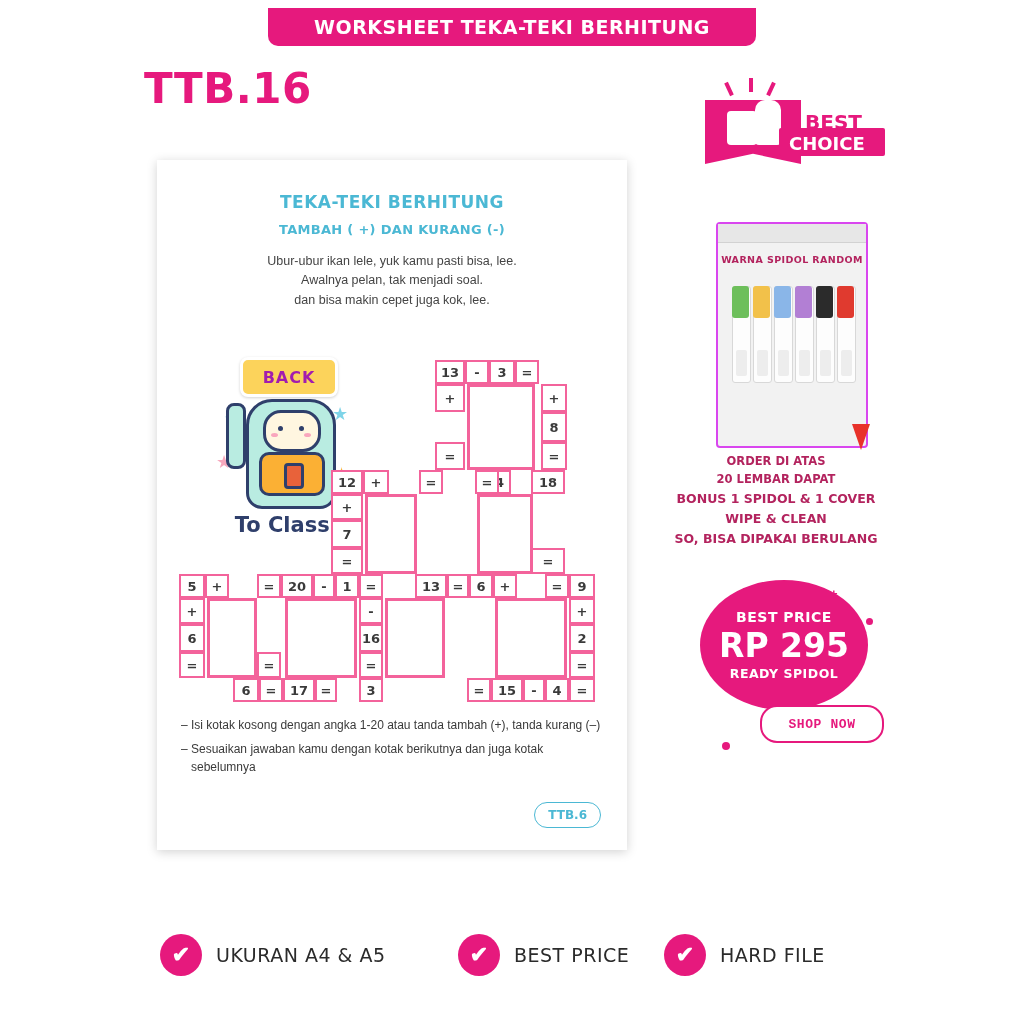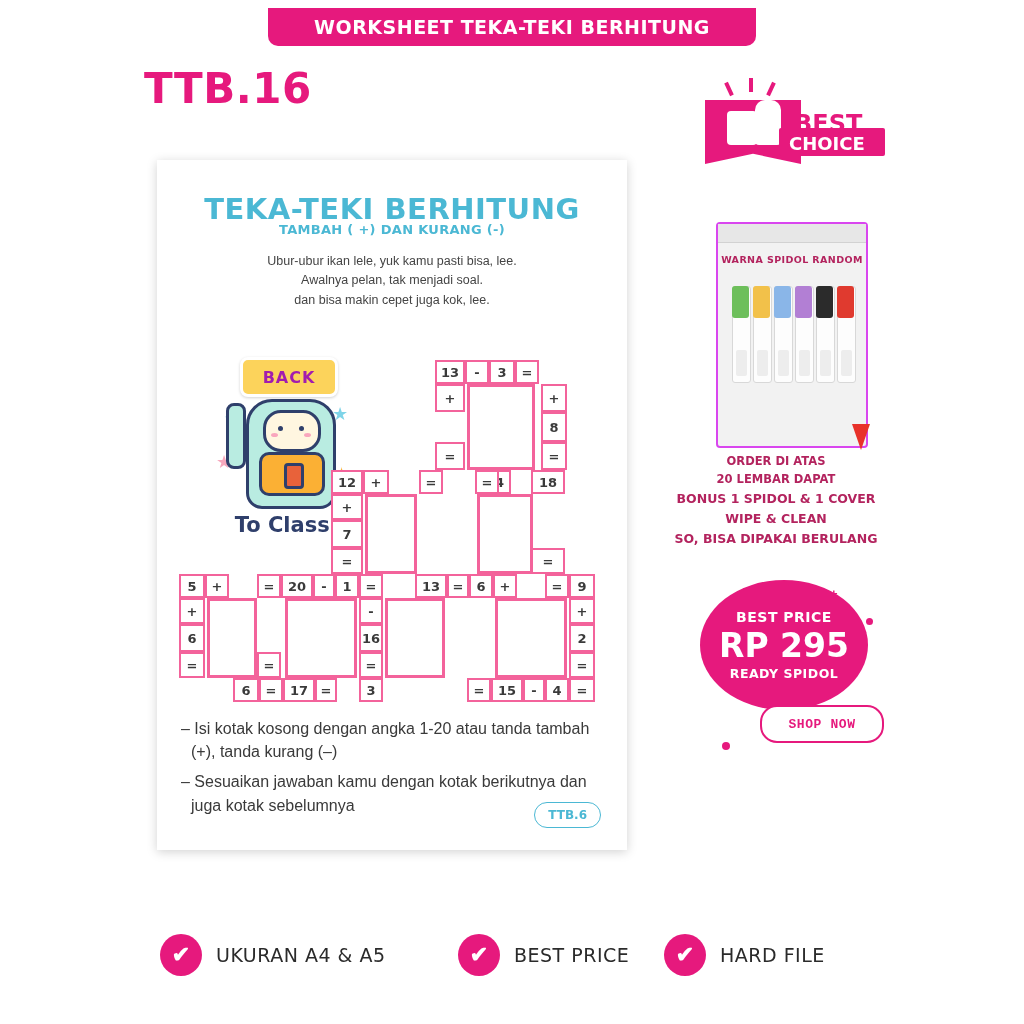--- a/index.html
+++ b/index.html
@@ -25,21 +25,21 @@
     color:#e6197d;font-size:42px;font-weight:bold;letter-spacing:.5px;
     font-family:"DejaVu Sans",sans-serif;
   }
   
   .sheet{
     position:absolute;left:157px;top:160px;width:470px;height:690px;
     background:#fff;box-shadow:0 2px 10px rgba(0,0,0,.18);
   }
   .ws-title{
     position:absolute;top:32px;left:0;width:100%;text-align:center;
-    color:#4bb8d4;font-size:29px;font-weight:bold;letter-spacing:.5px;
+    color:#4bb8d4;font-size:17px;font-weight:bold;letter-spacing:.5px;
     font-family:"DejaVu Sans",sans-serif;
   }
   .ws-sub{
     position:absolute;top:62px;left:0;width:100%;text-align:center;
     color:#4bb8d4;font-size:13px;font-weight:bold;letter-spacing:.3px;
     font-family:"DejaVu Sans",sans-serif;
   }
   .ws-poem{
     position:absolute;top:92px;left:0;width:100%;text-align:center;
     color:#444;font-size:12.5px;line-height:1.55;
@@ -96,21 +96,21 @@
     display:flex;align-items:center;justify-content:center;
     font-size:13px;color:#3a3a3a;font-weight:bold;background:#fff;
     font-family:"DejaVu Sans",sans-serif;
   }
   .pz-box{
     position:absolute;border:3px solid #f3639b;box-sizing:border-box;background:#fff;
   }
   
   .instr{
     position:absolute;left:24px;top:557px;width:420px;
-    font-size:16px;color:#3a3a3a;line-height:1.45;
+    font-size:12px;color:#3a3a3a;line-height:1.45;
   }
   .instr p{margin:0 0 7px 0;padding-left:10px;text-indent:-10px;}
   .ws-code{
     position:absolute;right:26px;bottom:22px;
     border:1.5px solid #4bb8d4;border-radius:14px;padding:5px 13px;
     color:#4bb8d4;font-size:12px;font-weight:bold;
     font-family:"DejaVu Sans",sans-serif;
   }
   
   .bestchoice{position:absolute;left:705px;top:78px;width:175px;height:105px;}
@@ -121,21 +121,21 @@
   .bc-thumb{
     position:absolute;left:22px;top:33px;width:30px;height:34px;background:#fff;border-radius:4px;
   }
   .bc-thumb2{
     position:absolute;left:50px;top:22px;width:26px;height:45px;background:#fff;border-radius:10px 10px 4px 4px;
   }
   .bc-spark{position:absolute;background:#e6197d;}
   .bc-s1{left:22px;top:4px;width:4px;height:14px;transform:rotate(-25deg);}
   .bc-s2{left:44px;top:0px;width:4px;height:14px;}
   .bc-s3{left:64px;top:4px;width:4px;height:14px;transform:rotate(25deg);}
-  .bc-text1{position:absolute;left:89px;top:32px;color:#e6197d;font-size:24px;font-weight:bold;font-family:"DejaVu Sans",sans-serif;}
+  .bc-text1{position:absolute;left:100px;top:32px;color:#e6197d;font-size:20px;font-weight:bold;font-family:"DejaVu Sans",sans-serif;}
   .bc-text2{position:absolute;left:84px;top:55px;color:#fff;font-size:18px;font-weight:bold;font-family:"DejaVu Sans",sans-serif;}
   .bc-band{position:absolute;left:74px;top:50px;width:106px;height:28px;background:#e6197d;border-radius:2px;}
   
   .pack{
     position:absolute;left:700px;top:222px;width:148px;height:222px;
     background:#f2f2f2;border:2px solid #d946ef;border-radius:4px;margin-left:16px;
   }
   .pack-lbl{
     position:absolute;top:30px;left:0;width:100%;text-align:center;
     color:#b3235e;font-size:9.5px;font-weight:bold;letter-spacing:.4px;

